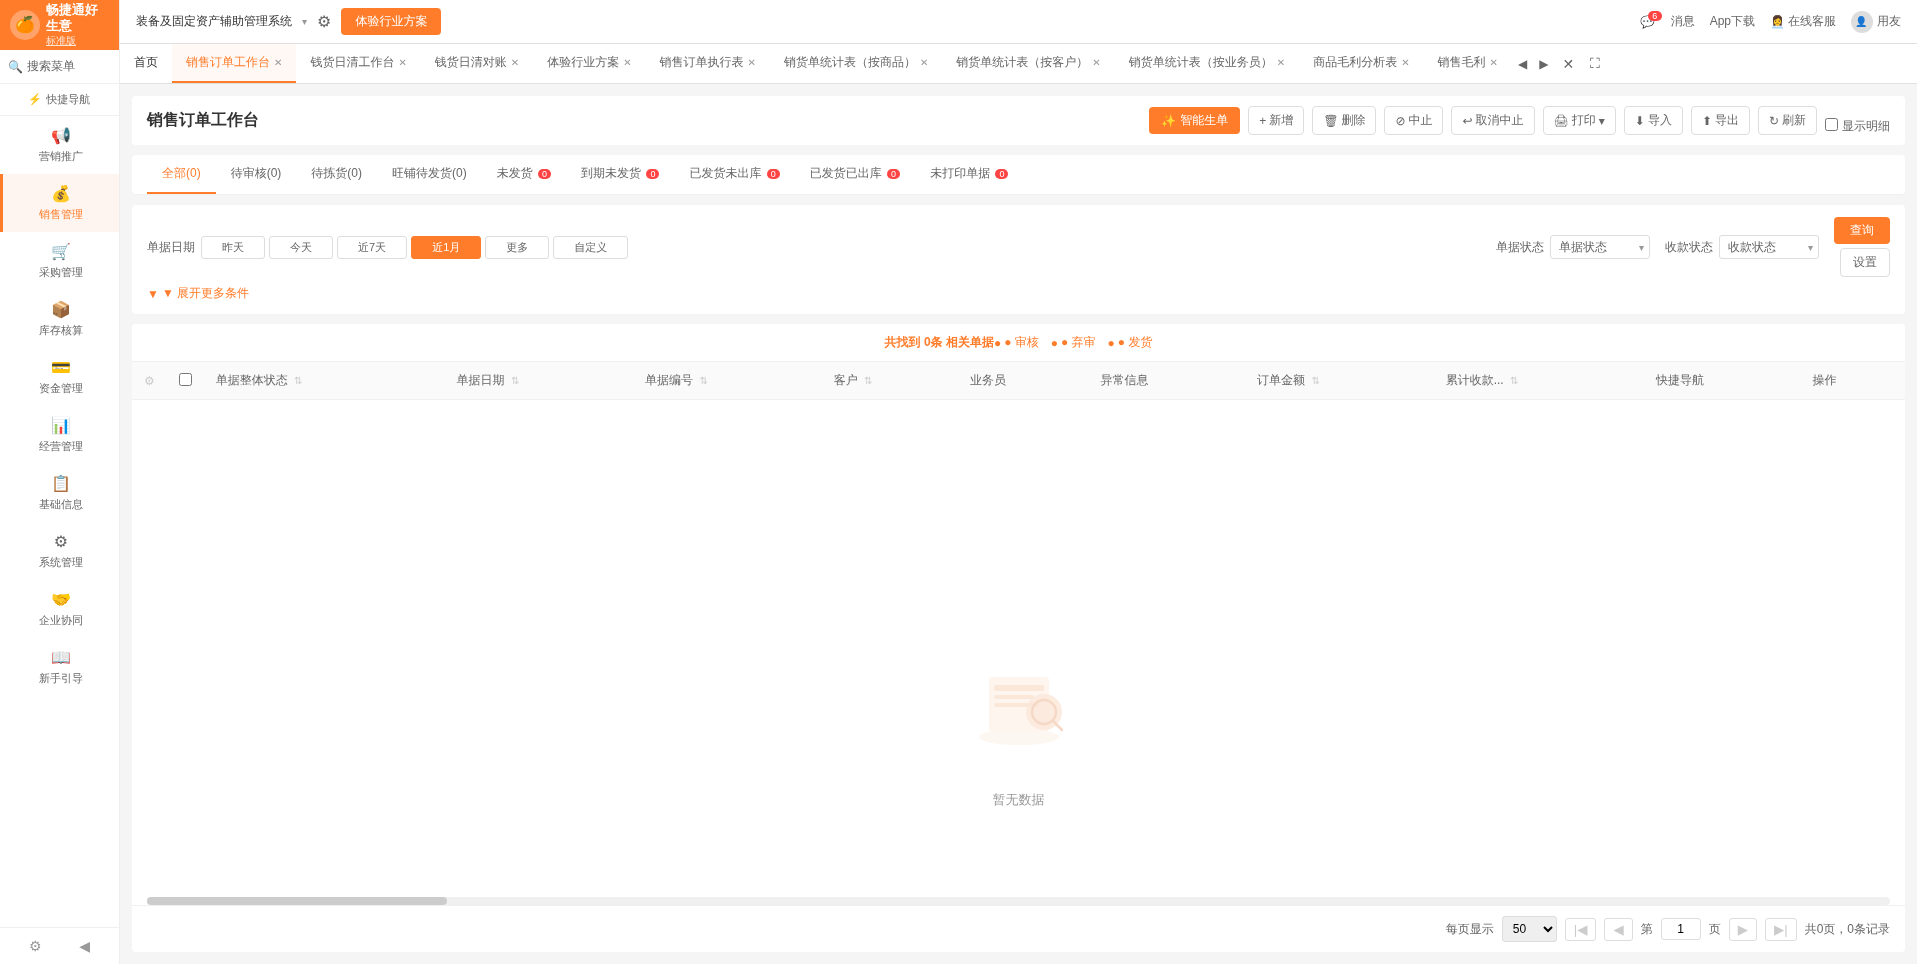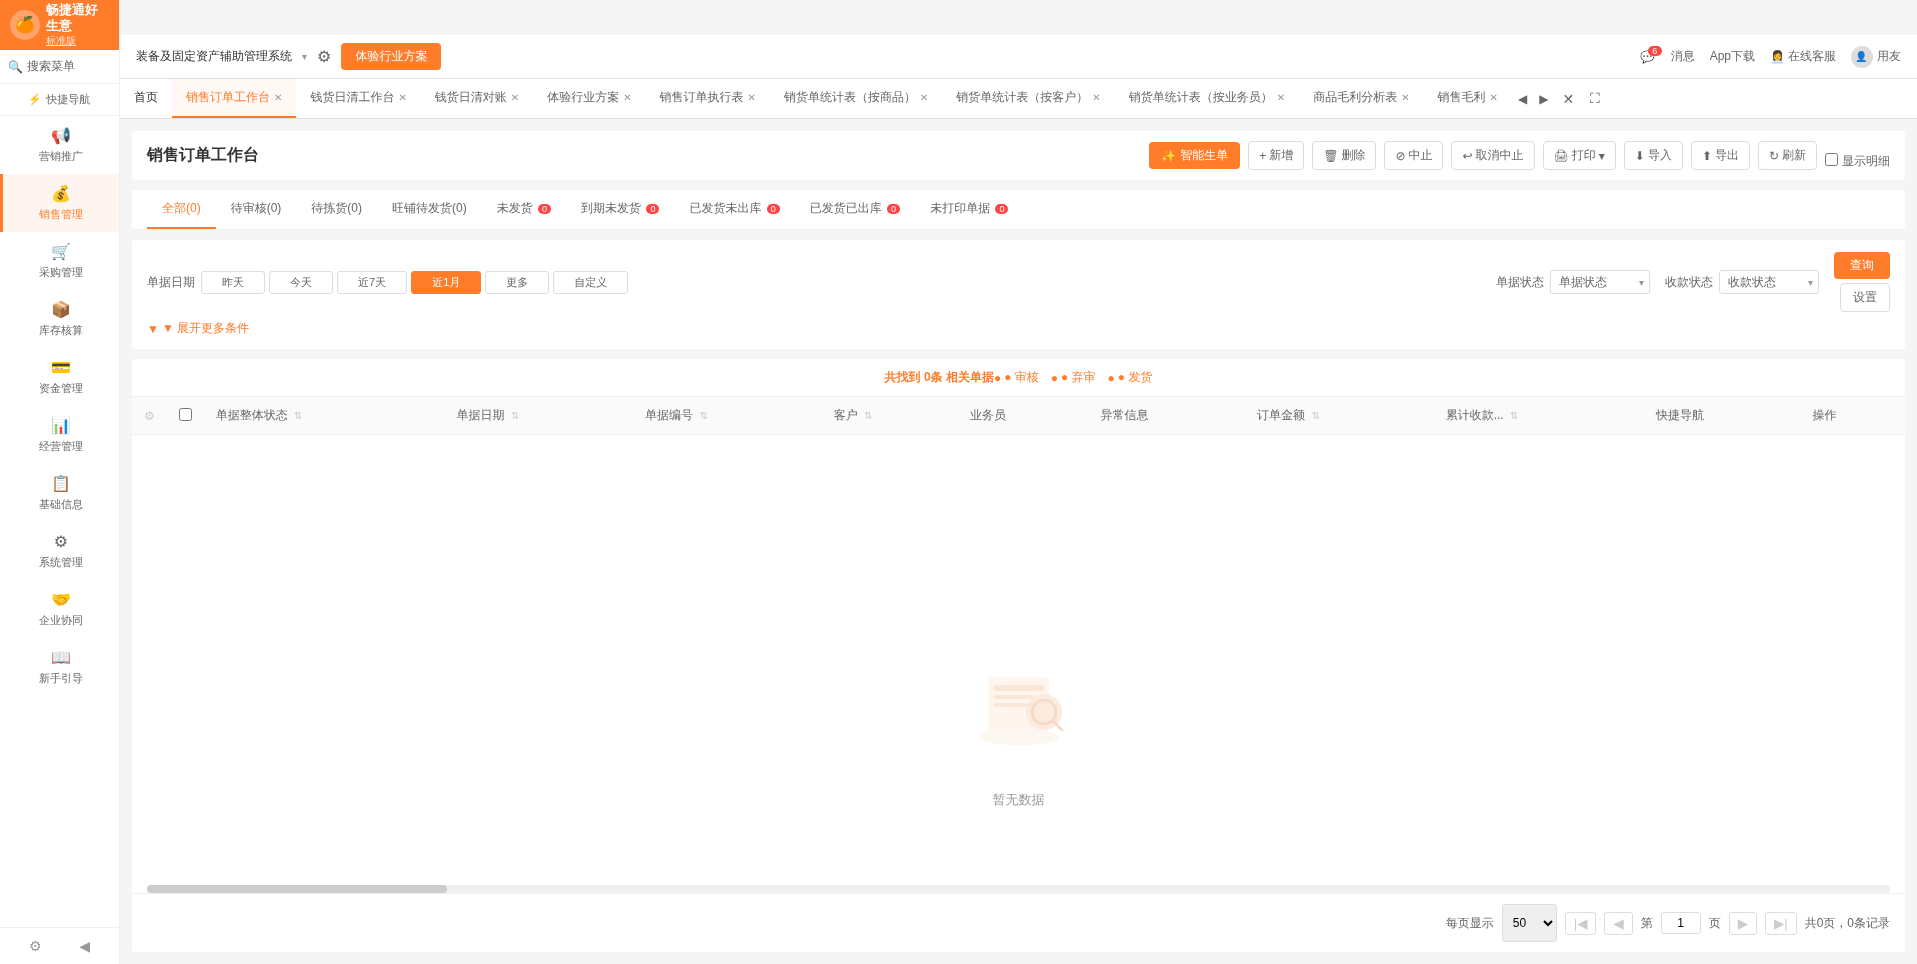--- a/index.html
+++ b/index.html
@@ -16,21 +16,21 @@
     .sidebar-nav-item.active { background: #fff5f0; color: #ff7c2a; border-left-color: #ff7c2a; }
     .sidebar-nav-item .icon { font-size: 16px; }
     .sidebar-quick { padding: 8px; display: flex; align-items: center; gap: 4px; cursor: pointer; color: #666; font-size: 11px; border-bottom: 1px solid #f0f0f0; justify-content: center; }
     .sidebar-bottom { margin-top: auto; display: flex; justify-content: space-around; padding: 10px; border-top: 1px solid #f0f0f0; }
     .sidebar-bottom-icon { cursor: pointer; color: #999; font-size: 14px; }
 
     
     .main { flex: 1; display: flex; flex-direction: column; overflow: hidden; }
 
     
-    .topbar { height: 44px; background: #fff; border-bottom: 1px solid #e0e0e0; display: flex; align-items: center; padding: 0 16px; gap: 10px; flex-shrink: 0; margin-top: 35px; }
+    .topbar { height: 44px; background: #fff; border-bottom: 1px solid #e0e0e0; display: flex; align-items: center; padding: 0 16px; gap: 10px; flex-shrink: 0; }
     .topbar-title-text { font-weight: 500; }
     .topbar-arrow { color: #999; font-size: 10px; }
     .topbar-settings { color: #666; cursor: pointer; font-size: 16px; }
     .topbar-btn { background: #ff7c2a; color: #fff; border: none; padding: 5px 14px; border-radius: 4px; cursor: pointer; font-size: 12px; }
     .topbar-right { display: flex; align-items: center; gap: 15px; color: #666; font-size: 12px; }
     .topbar-badge { position: relative; }
     .badge-dot { position: absolute; top: -4px; right: -6px; background: #ff4444; color: #fff; border-radius: 8px; font-size: 9px; padding: 0 4px; min-width: 14px; text-align: center; }
     .topbar-user { display: flex; align-items: center; gap: 4px; cursor: pointer; }
     .user-avatar { width: 22px; height: 22px; background: #ddd; border-radius: 50%; display: flex; align-items: center; justify-content: center; font-size: 10px; }
 
@@ -91,21 +91,21 @@
     .th-checkbox { width: 30px; }
     .settings-col { width: 20px; color: #ccc; cursor: pointer; }
 
     
     .empty-state { flex: 1; display: flex; flex-direction: column; align-items: center; justify-content: center; padding: 60px; }
     .empty-icon { font-size: 80px; margin-bottom: 15px; opacity: 0.4; }
     .empty-text { color: #999; font-size: 13px; }
 
     
     .pagination { padding: 10px 15px; border-top: 1px solid #f0f0f0; display: flex; align-items: center; justify-content: flex-end; gap: 8px; font-size: 12px; color: #666; }
-    .page-size-select { border: 1px solid #ddd; border-radius: 3px; padding: 10px 6px; font-size: 12px; }
+    .page-size-select { border: 1px solid #ddd; border-radius: 3px; padding: 4px 6px; font-size: 12px; }
     .page-btn { border: 1px solid #ddd; background: #fff; border-radius: 3px; padding: 3px 8px; cursor: pointer; color: #666; }
     .page-btn.disabled { color: #ccc; cursor: not-allowed; }
     .page-input { border: 1px solid #ddd; border-radius: 3px; padding: 3px 6px; width: 40px; text-align: center; font-size: 12px; }
     .scrollbar-area { height: 8px; background: #f0f0f0; border-radius: 4px; margin: 0 15px; position: relative; }
     .scrollbar-thumb { position: absolute; left: 0; top: 0; width: 300px; height: 8px; background: #ccc; border-radius: 4px; cursor: pointer; }
 
     .nav-icons { font-size: 15px; }
   </style>
 </head>
 <body>

